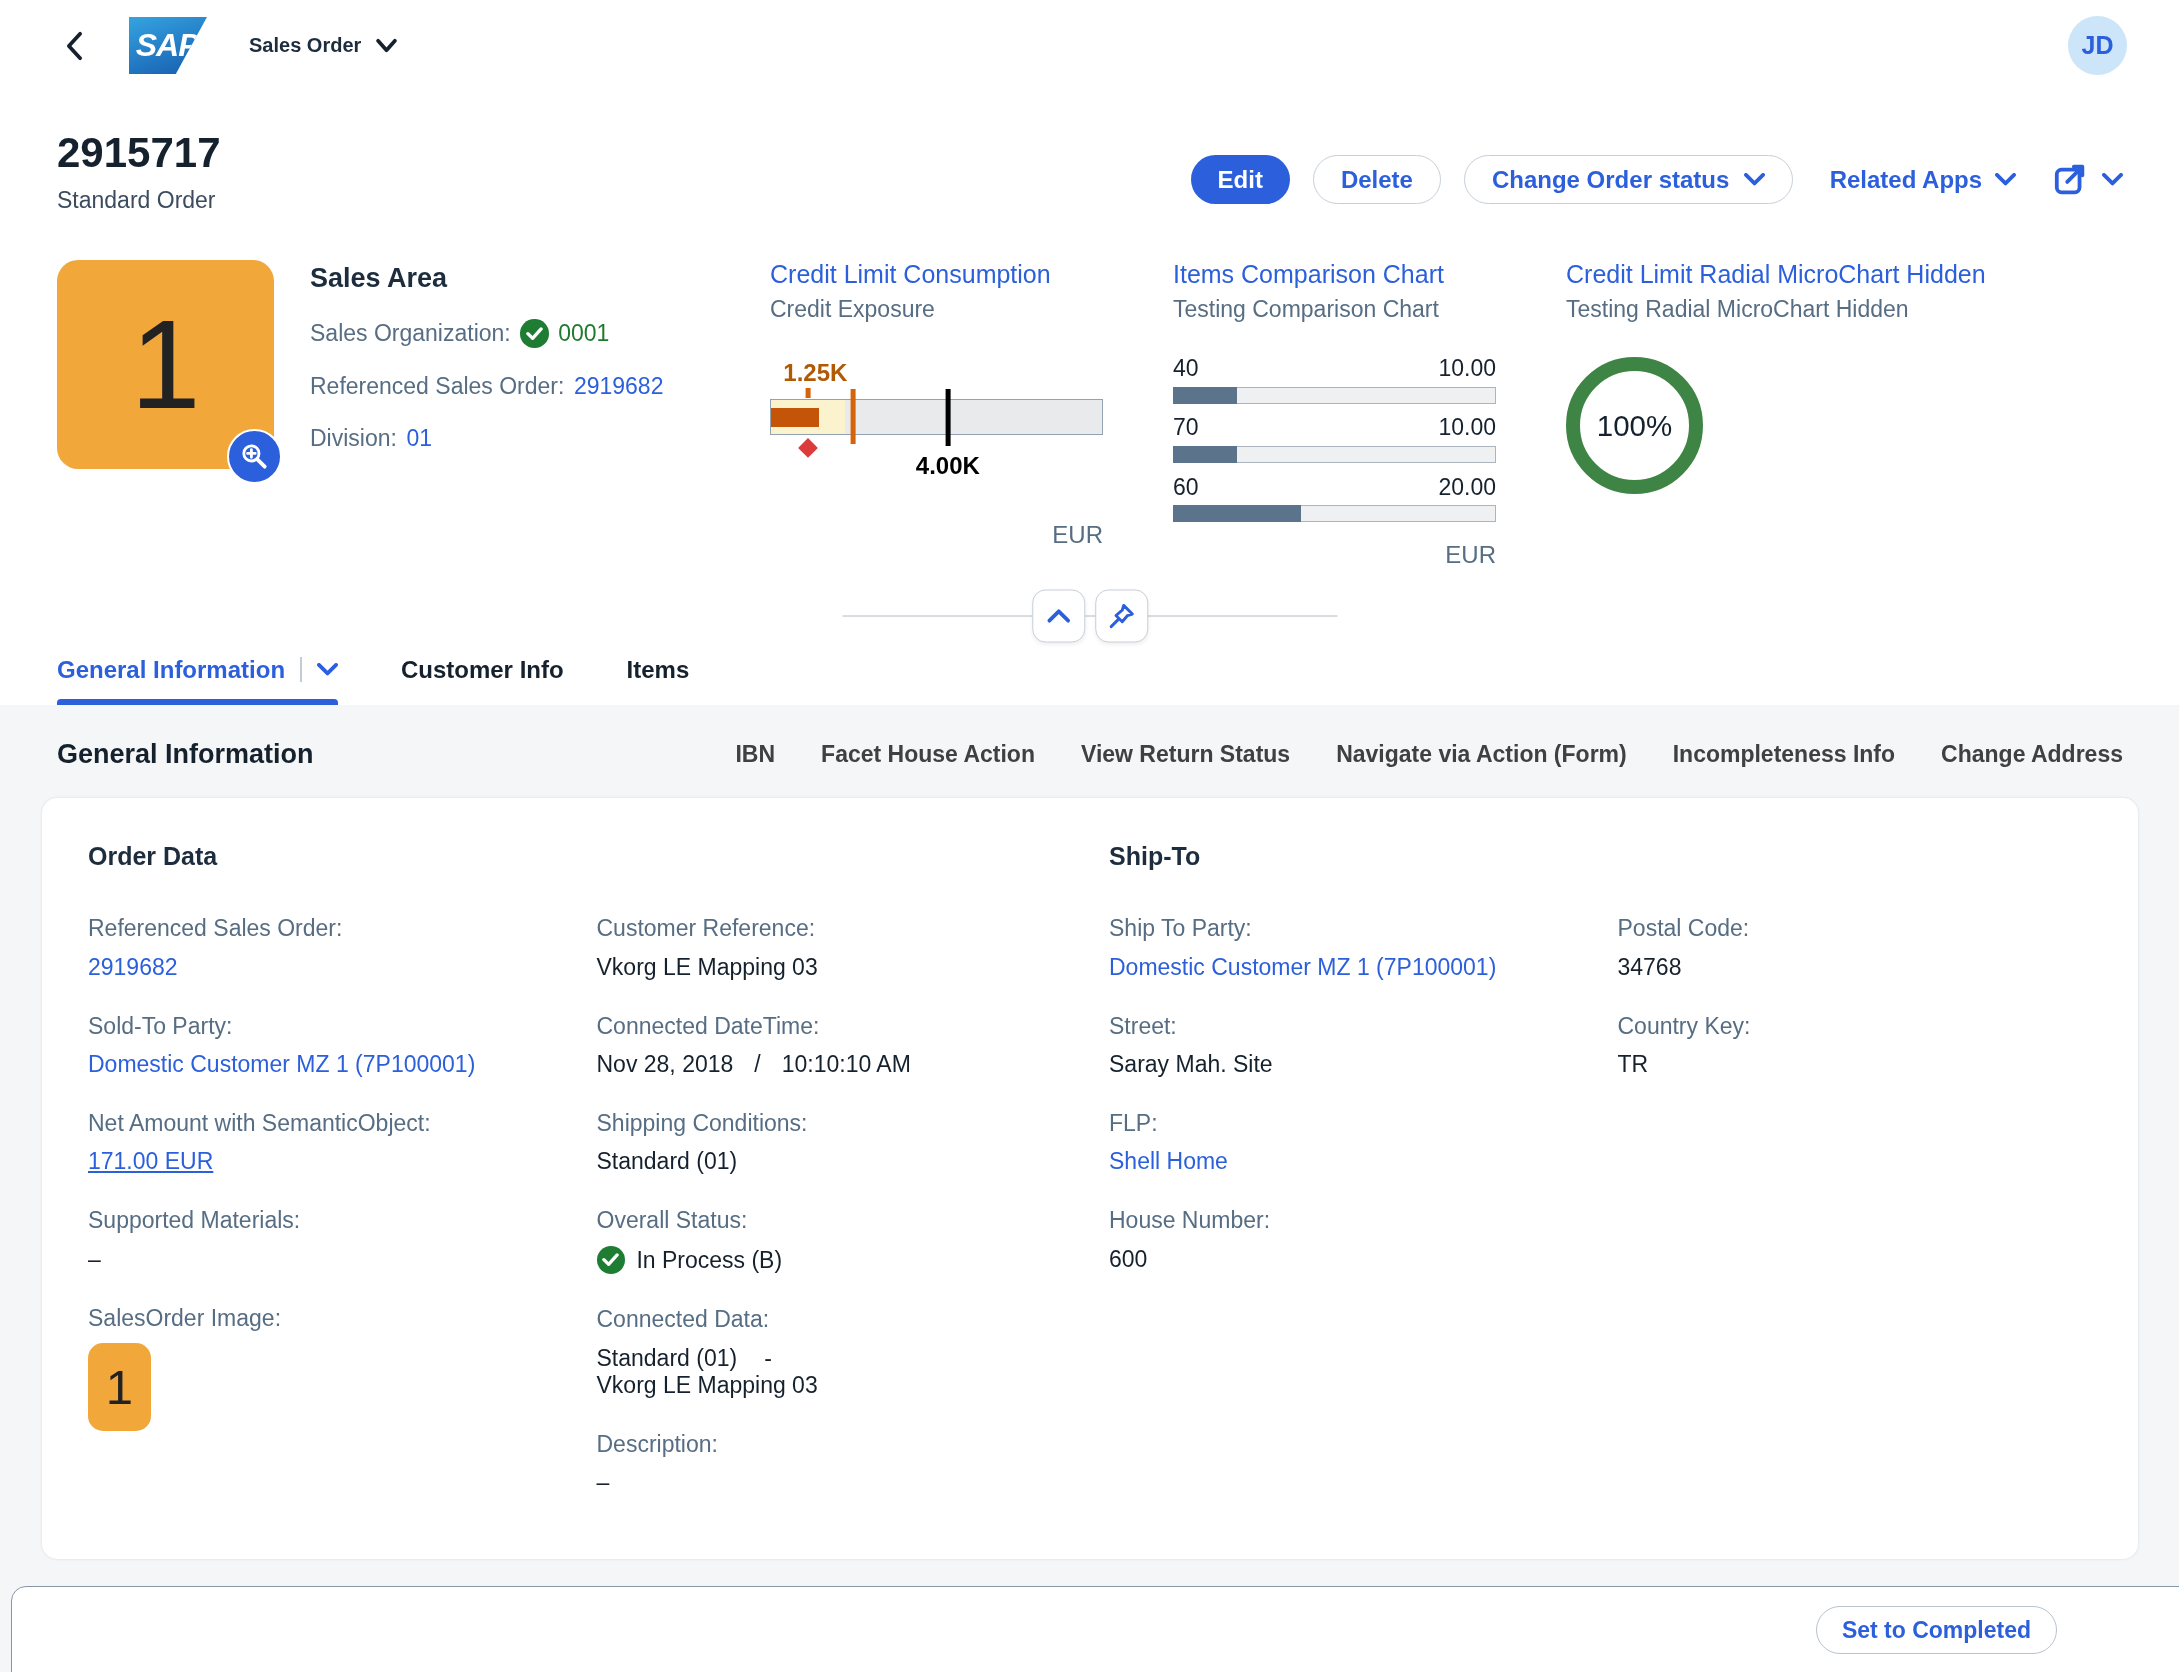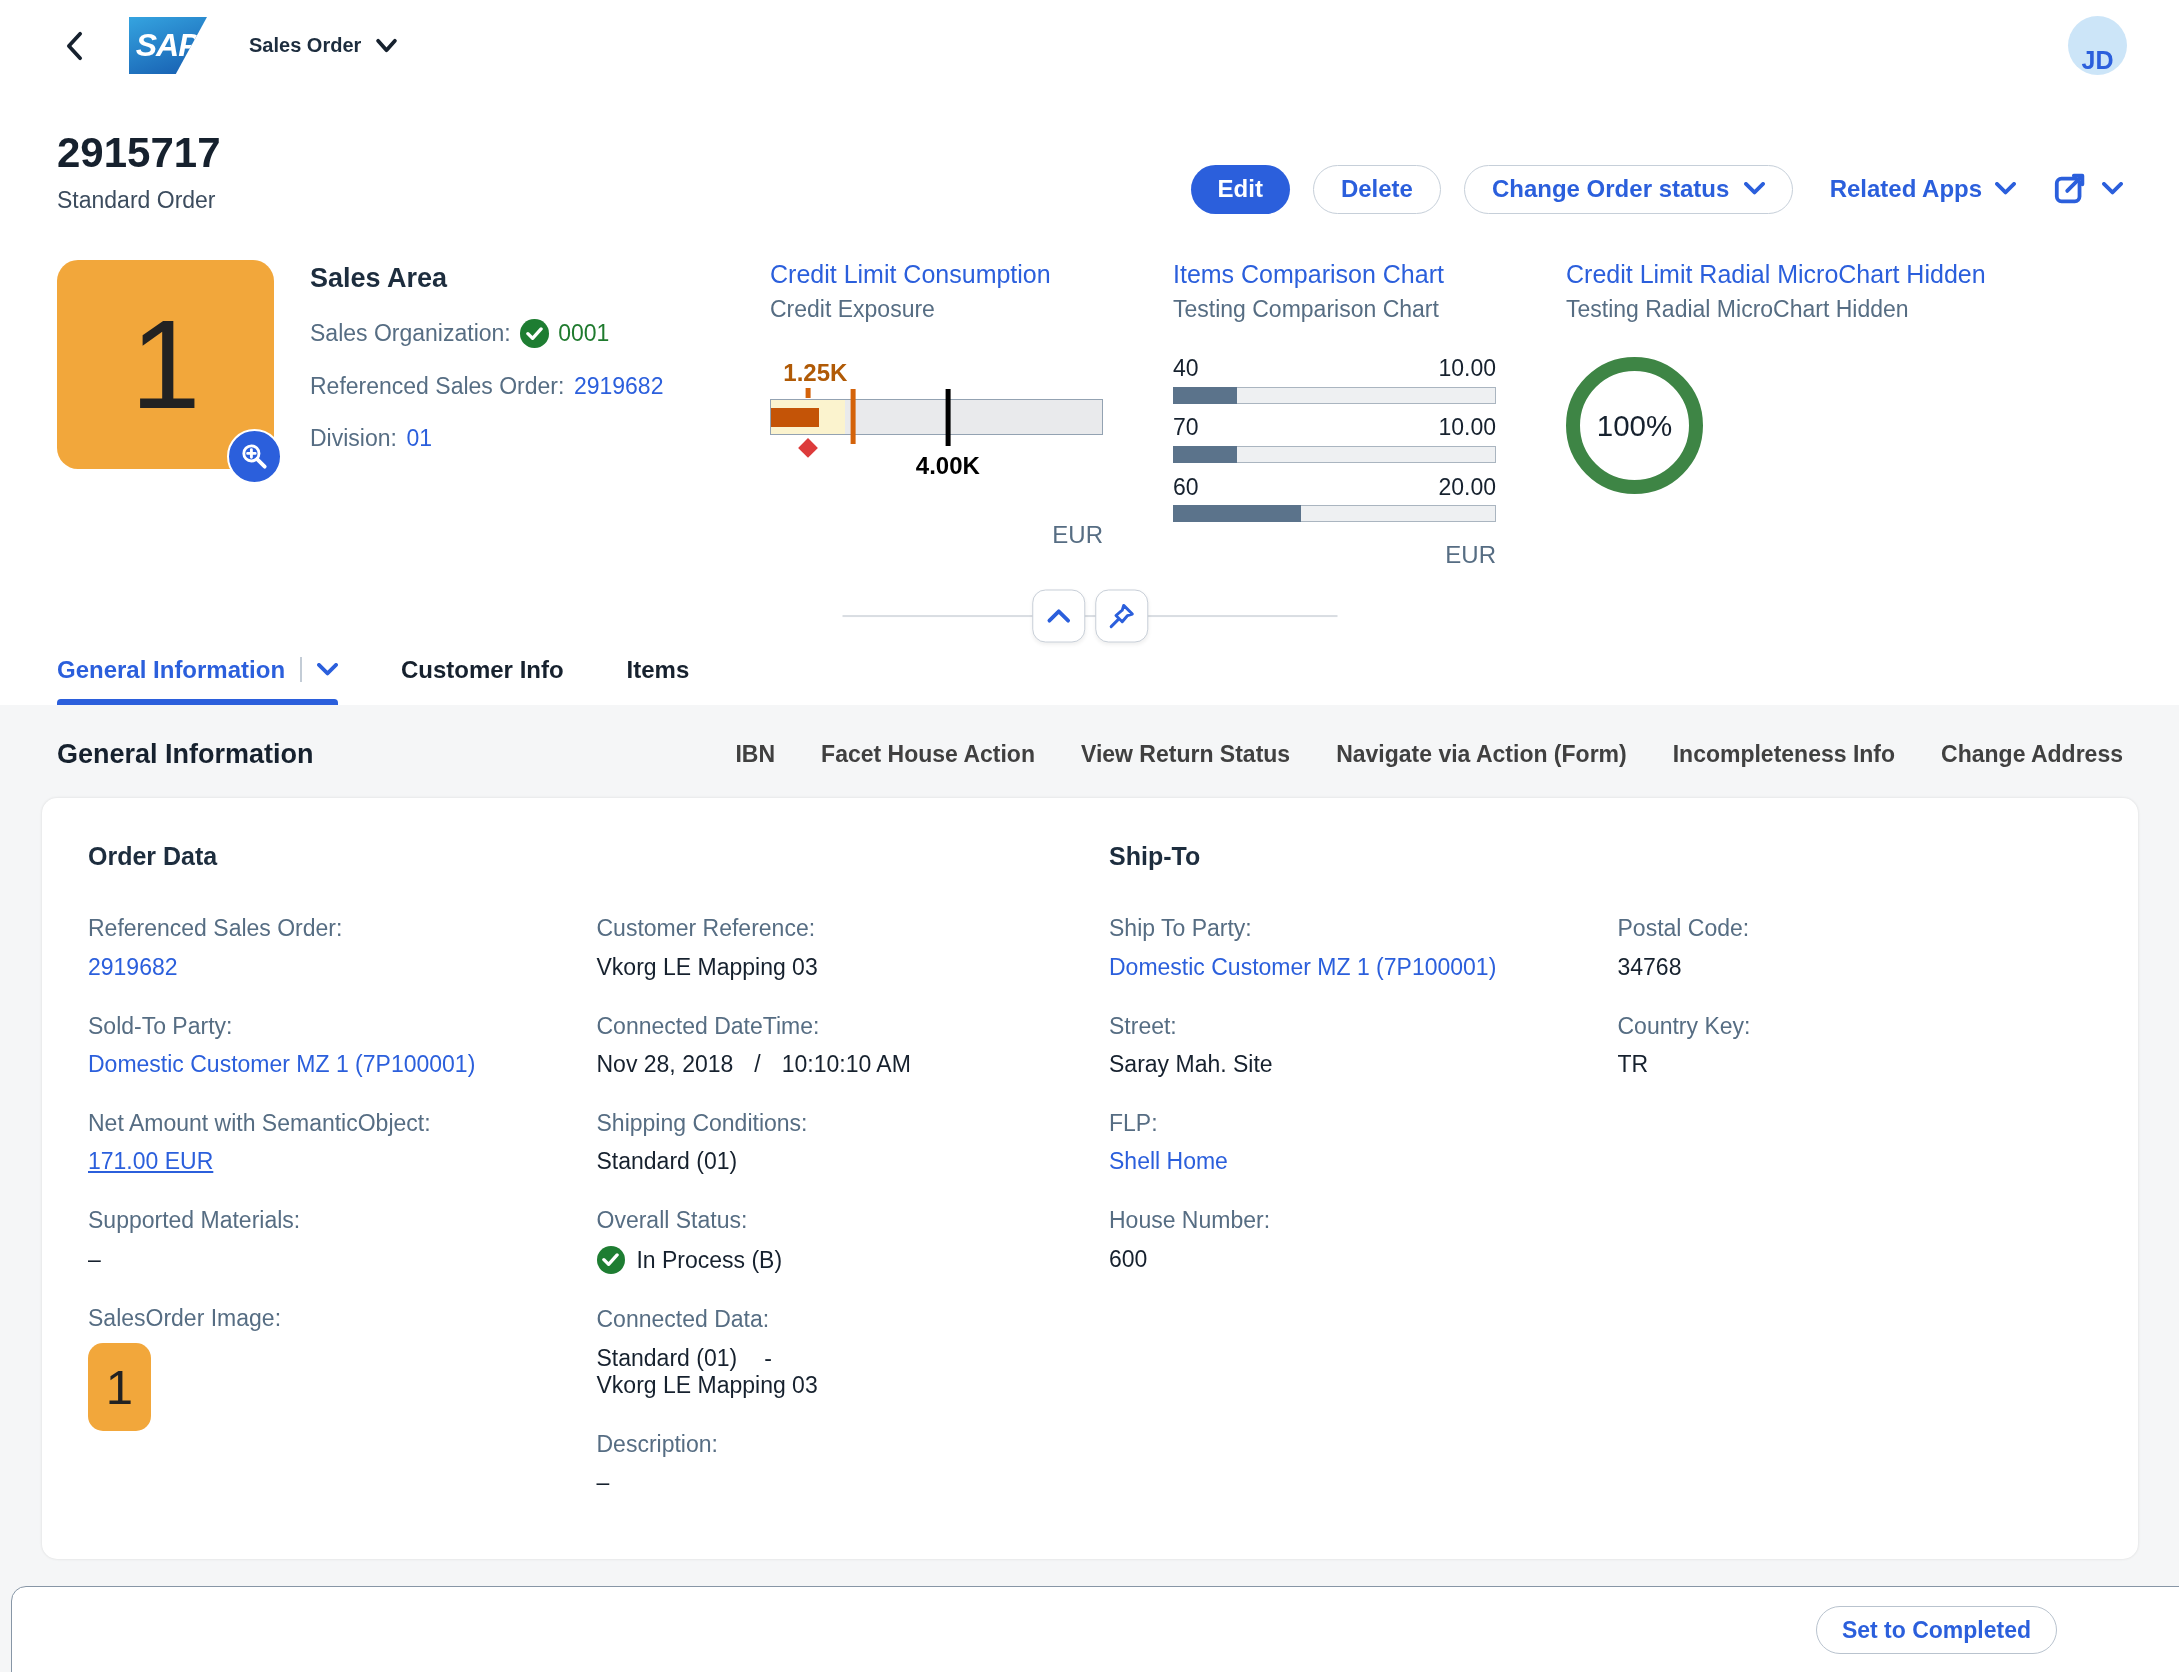--- a/index.html
+++ b/index.html
@@ -8,24 +8,24 @@
   .page { position:relative; width:2180px; height:1672px; overflow:hidden; background:#fff; }
 
   
   .shell { height:91px; display:flex; align-items:center; padding:0 53px; background:#fff; }
   .back-btn { width:42px; height:42px; display:flex; align-items:center; justify-content:center; cursor:pointer; }
   .sap-logo { width:78px; height:57px; margin-left:34px; background:linear-gradient(160deg,#35a4e0 0%,#1a66b6 85%);
     clip-path:polygon(0 0,100% 0,60% 100%,0 100%); display:flex; align-items:center; padding-left:6.7px; }
   .sap-logo span { color:#fff; font-size:32px; font-weight:bold; letter-spacing:-1px; font-style:italic; }
   .shell-title { margin-left:42px; font-size:20px; font-weight:bold; display:flex; align-items:center; gap:13.3px; cursor:pointer; }
   .avatar { margin-left:auto; width:59px; height:59px; border-radius:50%; background:#cce5f8; color:#2b5fdc;
-    display:flex; align-items:flex-end; justify-content:center; font-size:25px; font-weight:bold; }
-
-  
-  .title-bar { display:flex; justify-content:space-between; align-items:flex-end; padding:38px 57px 0 57px;gap:21px; }
+    display:flex; align-items:center; justify-content:center; font-size:25px; font-weight:bold; }
+
+  
+  .title-bar { display:flex; justify-content:space-between; align-items:center; padding:38px 57px 0 57px;gap:21px; }
   .obj-number { font-size:42px; font-weight:bold; color:#16212e; }
   .obj-type { font-size:23px; color:#3c4c5e; margin-top:9.5px; }
   .actions { display:flex; align-items:center; gap:23px; margin-top:17px; }
   .btn { height:49px; border-radius:25px; font-size:24px; font-weight:bold; display:inline-flex; align-items:center;
     justify-content:center; padding:0 27px; cursor:pointer; white-space:nowrap; }
   .btn-primary { background:#2b5fdc; color:#fff; }
   .btn-ghost { background:#fff; color:#2b5fdc; border:1.9px solid #c6cfd9; gap:15px; }
   .btn-text { color:#2b5fdc; font-size:24px; font-weight:bold; display:inline-flex; align-items:center; gap:13.3px; cursor:pointer; margin-left:13.3px; }
 
   

